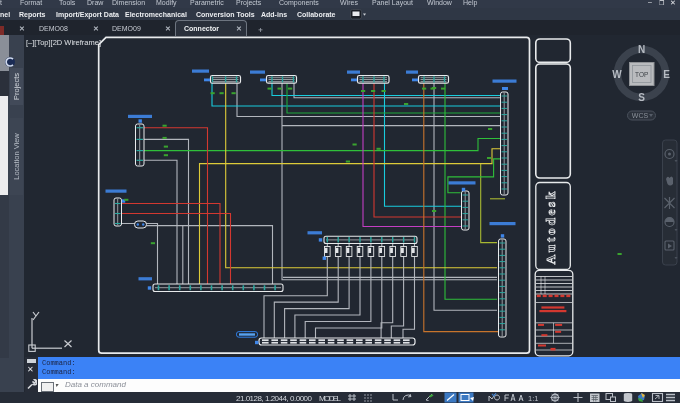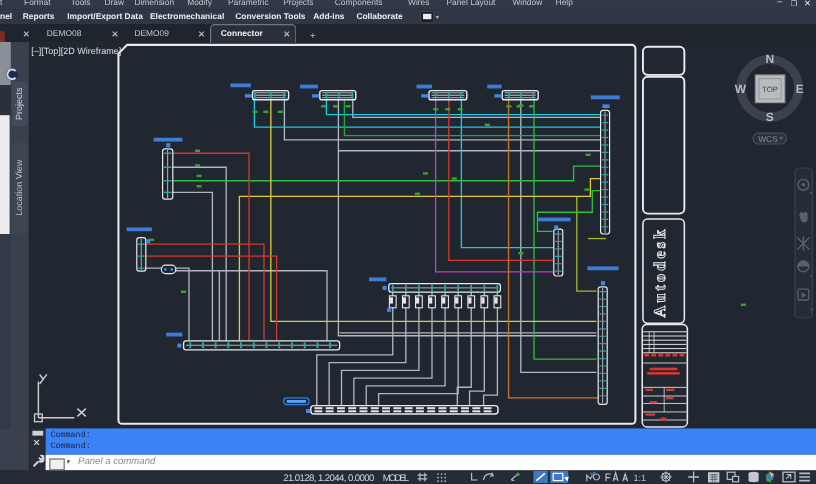--- a/index.html
+++ b/index.html
@@ -417,21 +417,21 @@
     <div class="abs" style="left:2px;top:2px;width:9px;height:4px;background:#cfd3d9"></div>
     <div class="abs" style="left:2px;top:8px;color:#e8eaee;font-size:8px">✕</div>
     <svg class="abs" style="left:1px;top:22px" width="11" height="11" viewBox="0 0 11 11">
       <path d="M2 9.5 L6 5.5 M6.5 5 a2.6 2.6 0 1 0 2-4.4 l1.6 1.8 -1.8 1.8 -1.8-1.8" fill="none" stroke="#d8dade" stroke-width="1.6"></path>
     </svg>
   </div>
   <div class="abs" id="cmdgray">Command:<br>Command:</div>
   <div class="abs" id="cmdwhite">
     <div class="abs" style="left:3px;top:3px;width:11px;height:8px;border:1px solid #6a7078;background:#f0f0f0"></div>
     <div class="abs" style="left:17px;top:2px;color:#555;font-size:6px">▾</div>
-    <div class="abs" style="left:27px;top:1px">Panel a command</div>
+    <div class="abs" style="left:27px;top:1px">Data a command</div>
   </div>
 
   <div class="abs" id="status"></div>
   <svg class="abs" style="left:0;top:392px" width="680" height="11" viewBox="0 0 680 11">
     <text x="236" y="8.5" font-size="8" fill="#d2d6dc" font-family="Liberation Sans,sans-serif" textLength="76">21.0128, 1.2044, 0.0000</text>
     <text x="319" y="8.5" font-size="8" fill="#d2d6dc" font-family="Liberation Sans,sans-serif" textLength="22">MODEL</text>
     <g stroke="#b9bec6" stroke-width="1" fill="none">
       <path d="M350 2 v7 M354 2 v7 M348 4 h8 M348 7 h8"></path>
       <path d="M365 3 h0.01 M368 3 h0.01 M371 3 h0.01 M365 6 h0.01 M368 6 h0.01 M371 6 h0.01 M365 9 h0.01 M368 9 h0.01 M371 9 h0.01" stroke-linecap="round" stroke-width="1.4"></path>
       <path d="M393 2 v6 h5"></path>

